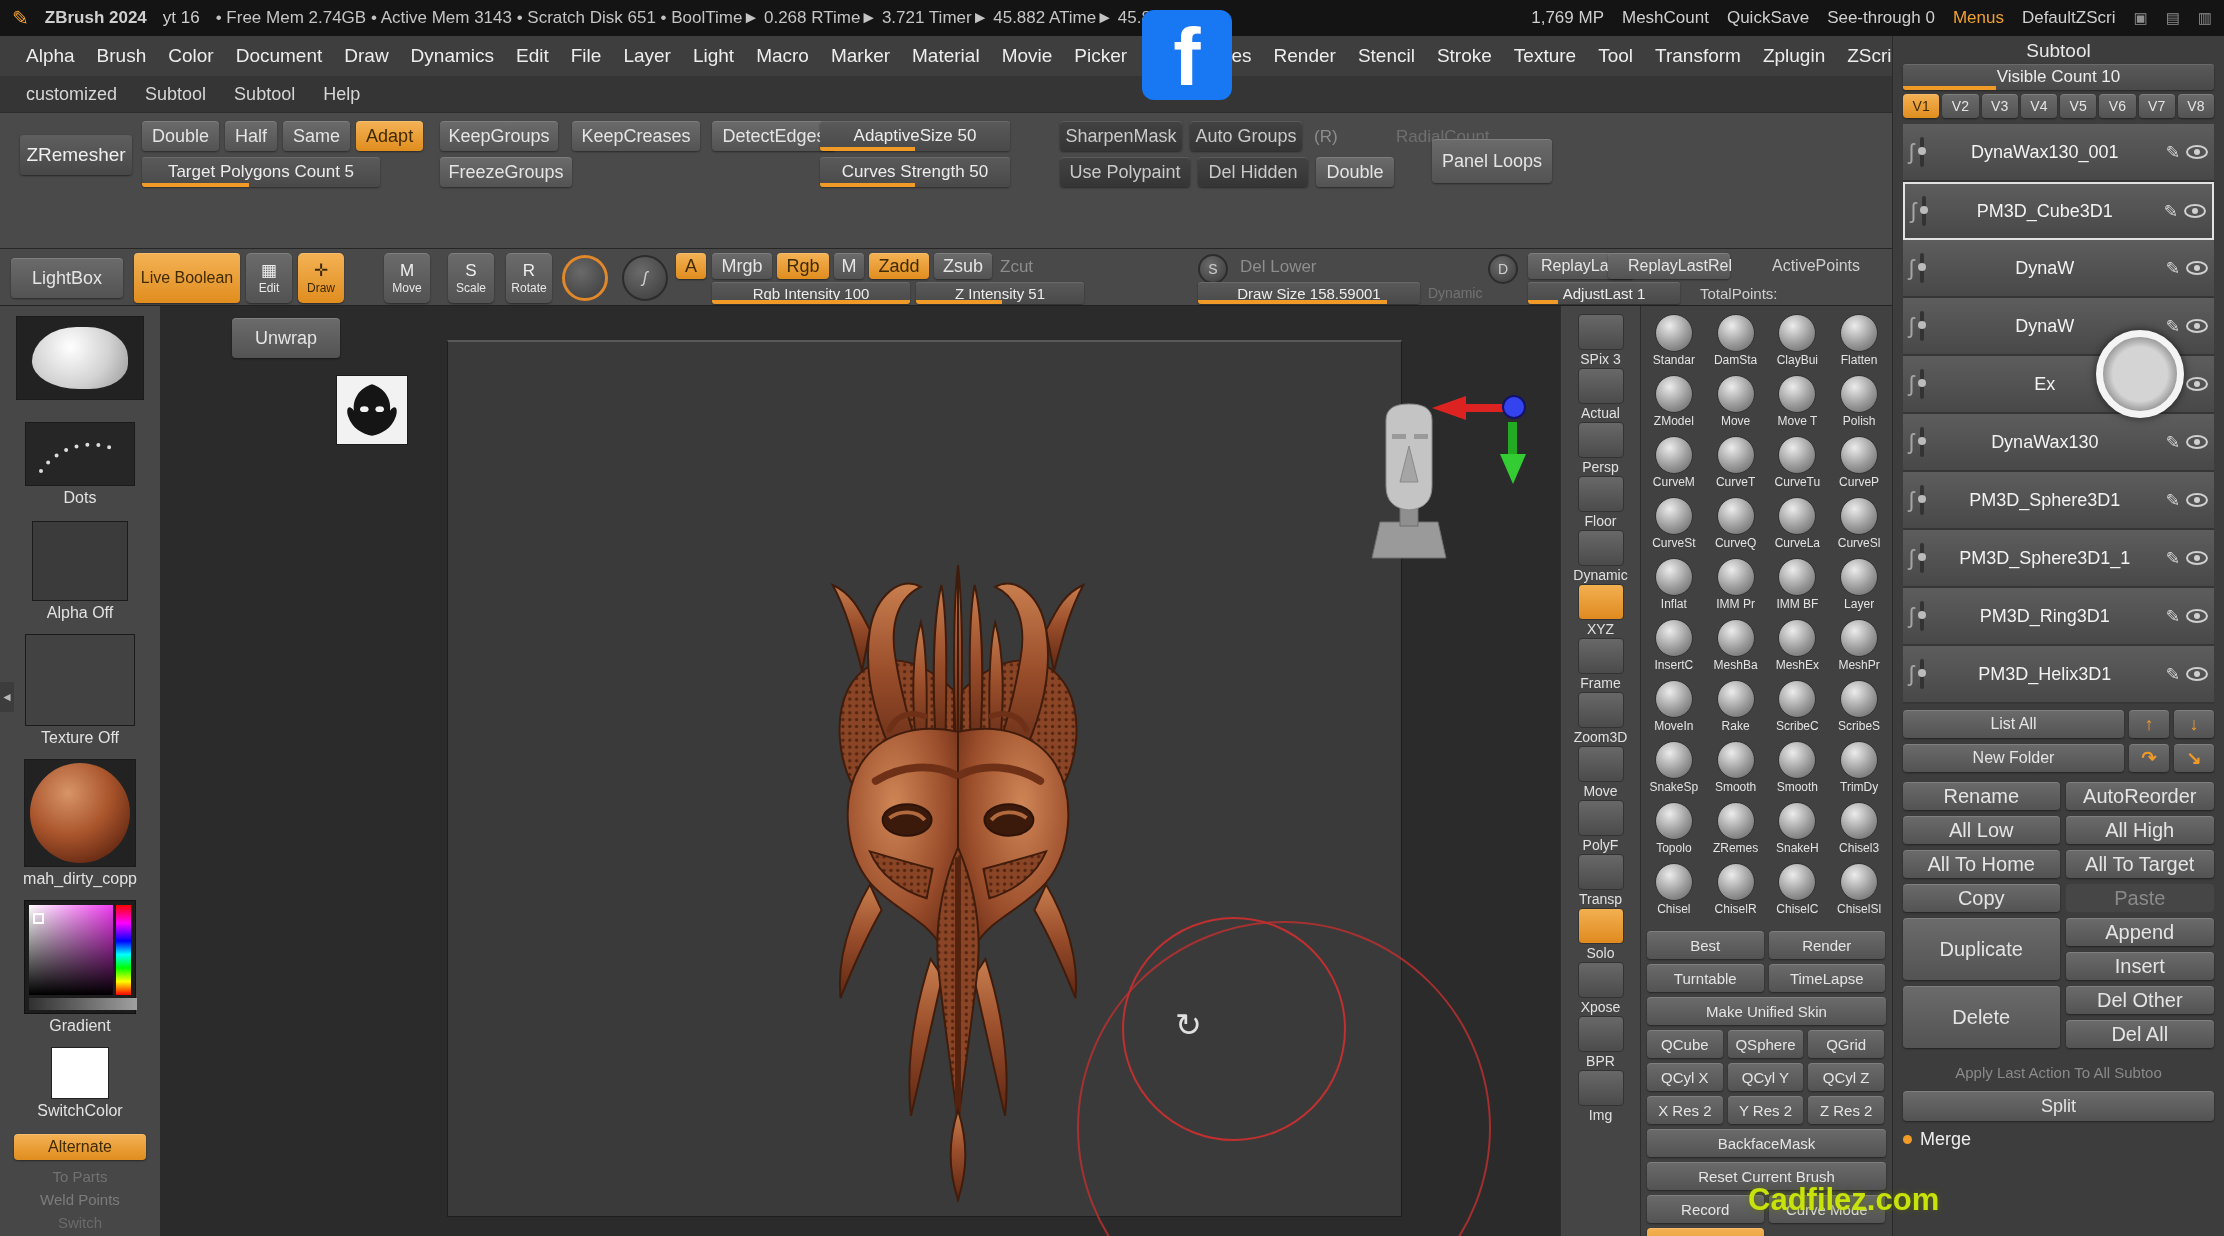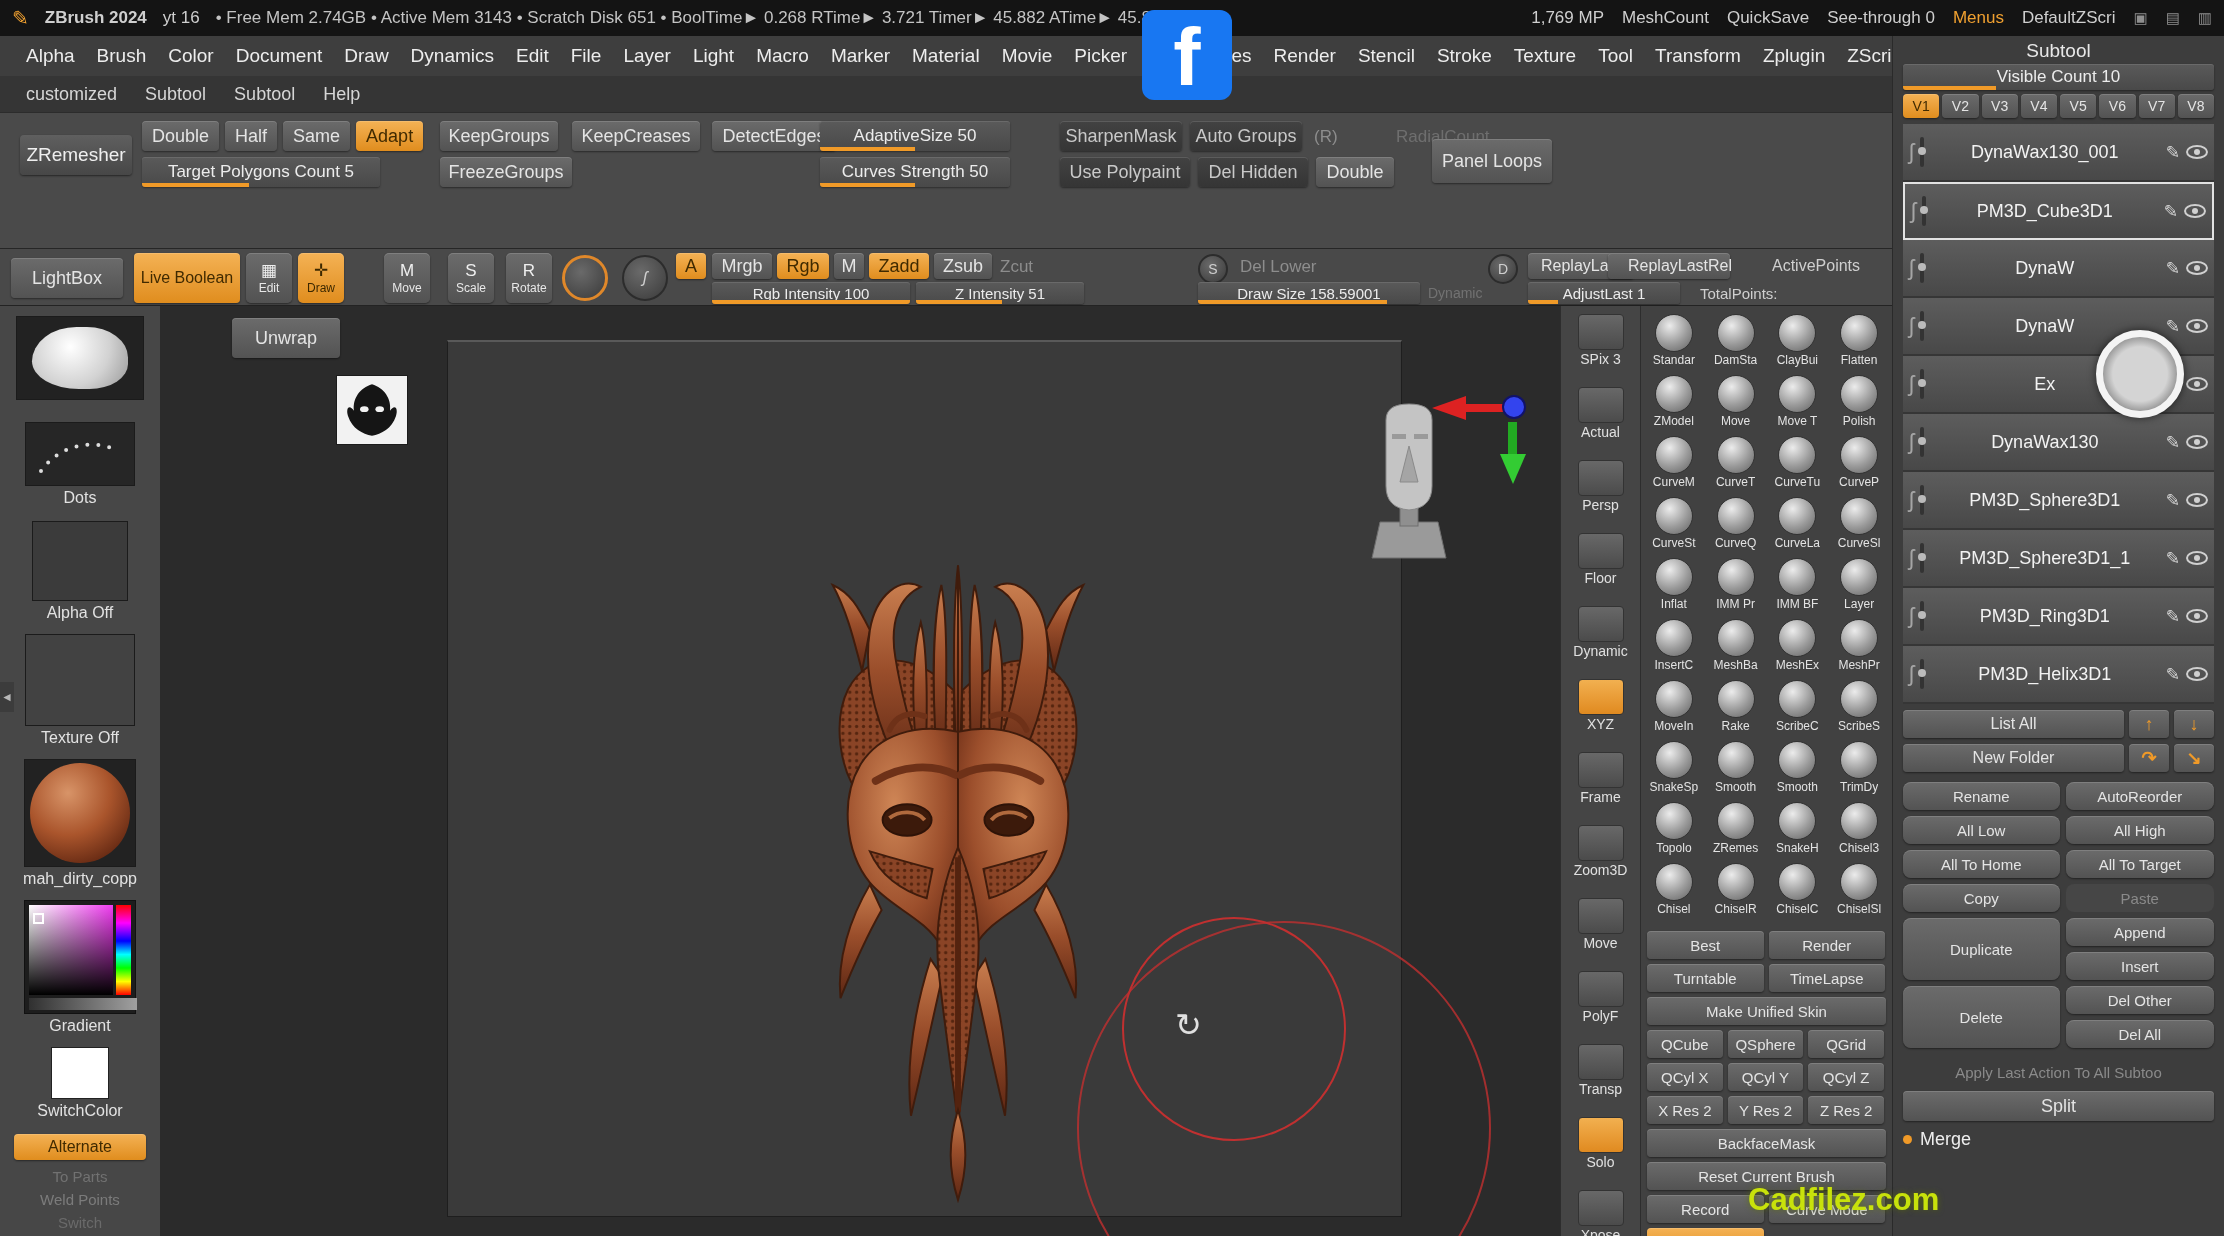--- a/index.html
+++ b/index.html
@@ -70,21 +70,21 @@
   .gswatches{ position:absolute; left:4px; bottom:3px; width:108px; height:12px;
         background:linear-gradient(to right,#303030,#a0a0a0);}
   .swatchw{ width:58px; height:52px; background:#fff; border:1px solid #222; }
   
   .canvasarea{ position:absolute; top:306px; left:160px; width:1400px; bottom:0; background:#2b2b2b; overflow:hidden;}
   .doc{ position:absolute; left:287px; top:34px; width:955px; height:877px; background:#3a3a3a;
         border:1px solid #1e1e1e; border-top:2px solid #595959; }
   .cursor-rot{ position:absolute; color:#e0e0e0; font-size:32px; }
   
   .rightstrip{ position:absolute; top:306px; left:1560px; width:80px; bottom:0; background:#454545;
-        border-left:1px solid #2d2d2d; display:flex; flex-direction:column; align-items:center; padding-top:8px; gap:20px; overflow:hidden;}
+        border-left:1px solid #2d2d2d; display:flex; flex-direction:column; align-items:center; padding-top:8px; gap:1px; overflow:hidden;}
   .rcell{ display:flex; flex-direction:column; align-items:center; }
   .rico{ width:46px; height:36px; background:linear-gradient(#686868,#4b4b4b); border-radius:4px; border:1px solid #333;}
   .rcell.orange .rico{ background:linear-gradient(#f2b050,#e08a20); }
   .rlab{ font-size:14px; color:#e0e0e0; margin-top:1px; white-space:nowrap;}
   
   .brusharea{ position:absolute; top:306px; left:1640px; width:252px; bottom:0; background:#414141;
         border-left:1px solid #2d2d2d; overflow:hidden; }
   .bgrid{ display:flex; flex-wrap:wrap; padding:8px 2px 2px 2px; }
   .bcell{ width:25%; height:61px; display:flex; flex-direction:column; align-items:center; }
   .bico{ width:38px; height:38px; border-radius:50%;
@@ -109,21 +109,21 @@
   .stname{ flex:1; text-align:center; font-size:18px; color:#f2f2f2; overflow:hidden; white-space:nowrap;}
   .stic{ color:#d8d8d8; font-size:17px; }
   .eye{ width:22px; height:14px; border:2px solid #d0d0d0; border-radius:50%; position:relative; display:inline-block;}
   .eye::after{ content:""; position:absolute; left:50%; top:50%; width:6px; height:6px; margin:-3px; background:#d0d0d0; border-radius:50%;}
   .listrow{ display:flex; gap:5px; margin-top:6px; }
   .listrow .btn{ height:28px; font-size:16px; }
   .listrow .grow{ flex:1; }
   .sqbtn{ width:40px; } .sqbtn .ar{ color:#f09a28; font-size:18px; font-weight:bold;}
   .sub-actions{ margin-top:10px; display:flex; flex-direction:column; gap:6px;}
   .arow{ display:flex; gap:6px; align-items:stretch;}
-  .arow .cell{ font-size:15px; padding:0 4px; height:28px;border-radius:8px;}
+  .arow .cell{ font-size:20px; padding:0 4px; height:28px;}
   .arow .l{ flex:1; }
   .rcol{ flex:1; display:flex; flex-direction:column; gap:6px; }
   .sub-actions .cell:empty{ display:none; }
   .arow.tall .cell.l{ height:auto; }
   .arow.paste-ghost .rcol .cell:first-child{ background:#464646; color:#8a8a8a; box-shadow:none;}
   .applyghost{ margin-top:16px; font-size:15px; color:#8a8a8a; text-align:center; white-space:nowrap; overflow:hidden;}
   .splitbtn{ margin-top:10px; height:30px; }
   .mergerow{ margin-top:8px; display:flex; align-items:center; gap:8px; font-size:18px; color:#eee;}
   .odot{ width:9px; height:9px; border-radius:50%; background:#f09a28; }
   

